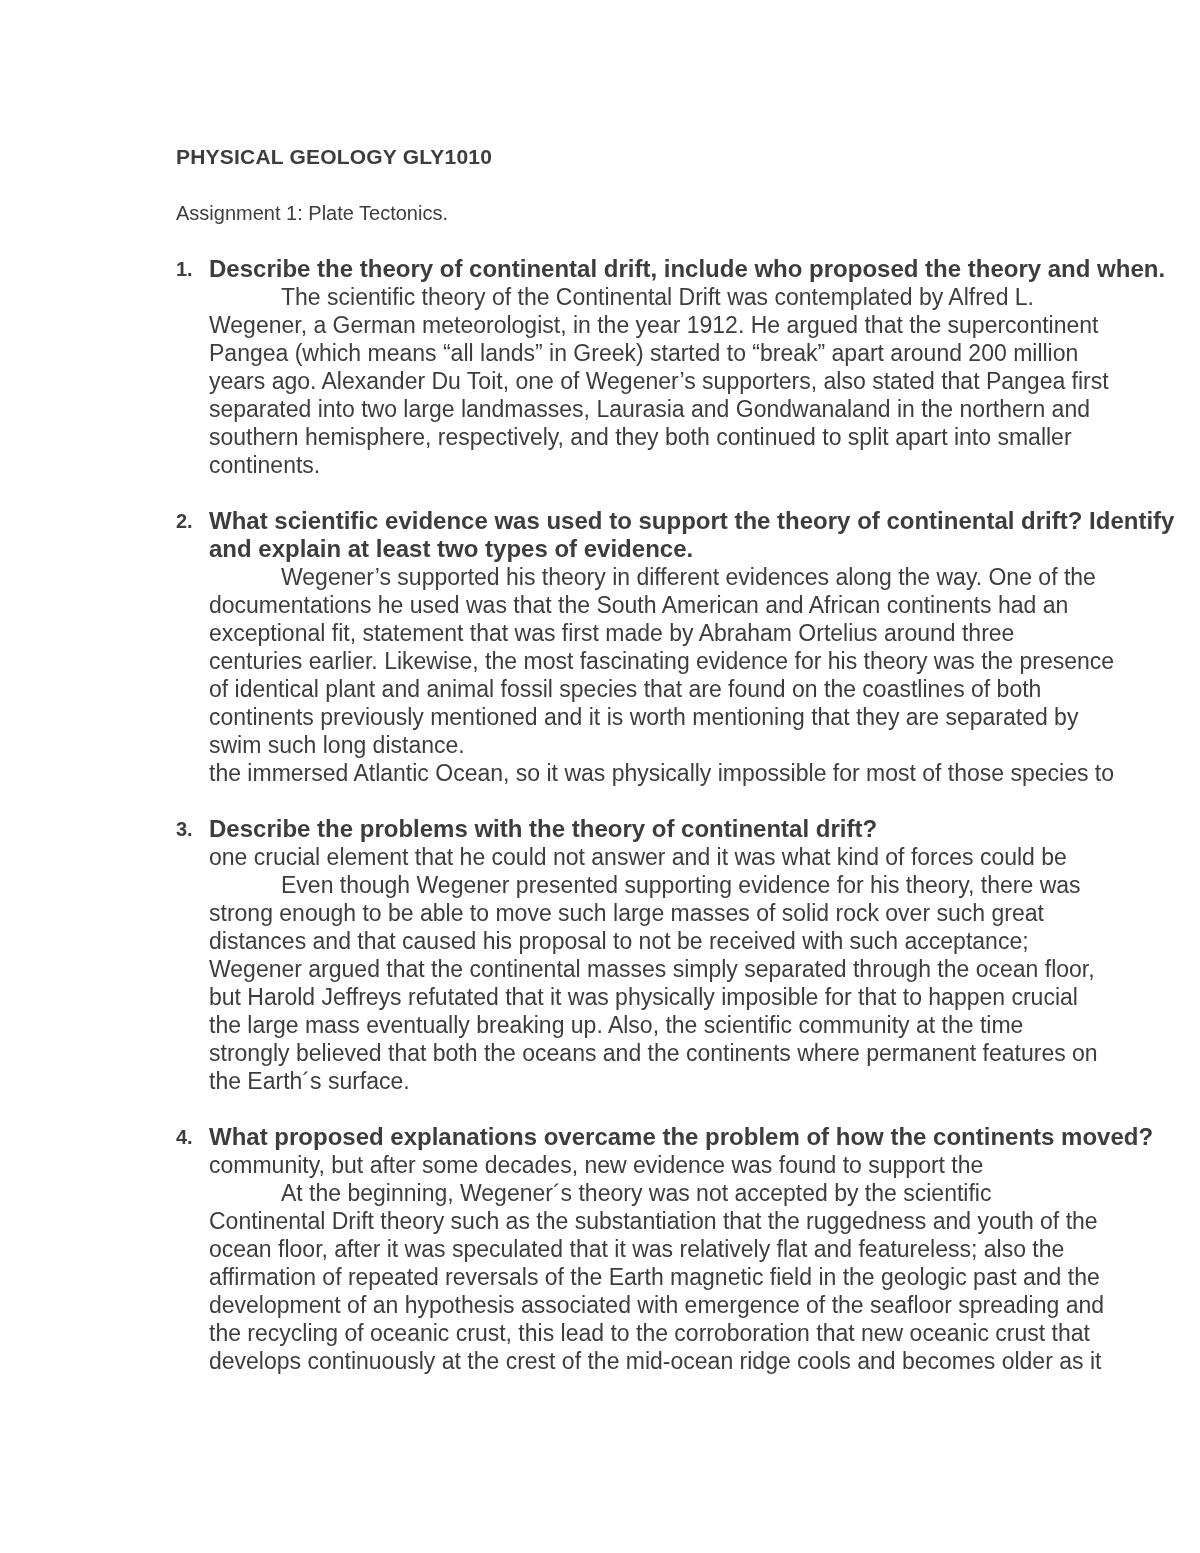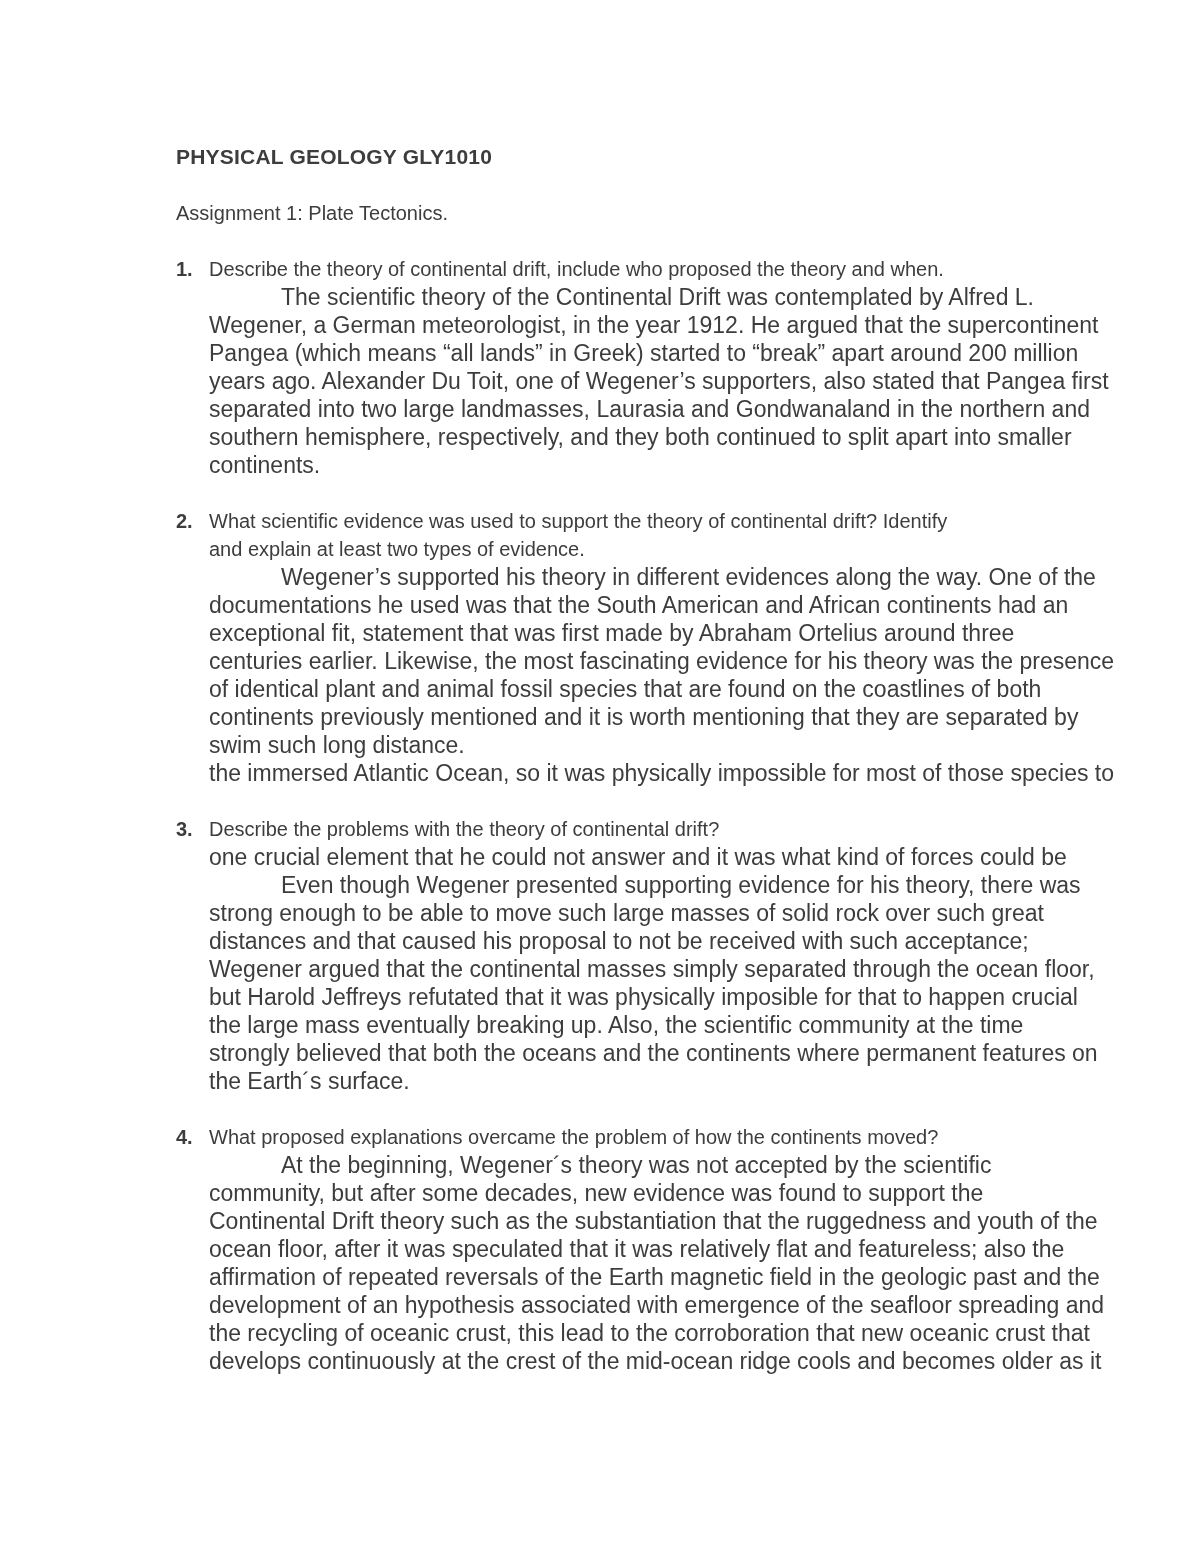--- a/index.html
+++ b/index.html
@@ -46,22 +46,22 @@
     align-items: flex-start;
   }
   .q-num {
     flex: none;
     width: 33px;
     font-weight: bold;
     font-size: 20px;
     line-height: 28px;
   }
   .q-text .line {
-    font-weight: normal;
-    font-size: 20px;
+    font-weight: bold;
+    font-size: 24px;
     line-height: 28px;
     white-space: nowrap;
   }
   .answer {
     margin-left: 33px;
   }
   .answer .line {
     font-size: 23px;
     line-height: 28px;
     white-space: nowrap;
@@ -133,22 +133,22 @@
         </div>
       </div>
       <div class="qa">
         <div class="q-row">
           <div class="q-num">4.</div>
           <div class="q-text">
             <div class="line">What proposed explanations overcame the problem of how the continents moved?</div>
           </div>
         </div>
         <div class="answer">
+          <div class="line">community, but after some decades, new evidence was found to support the</div>
           <div class="line first">At the beginning, Wegener´s theory was not accepted by the scientific</div>
-          <div class="line">community, but after some decades, new evidence was found to support the</div>
           <div class="line">Continental Drift theory such as the substantiation that the ruggedness and youth of the</div>
           <div class="line">ocean floor, after it was speculated that it was relatively flat and featureless; also the</div>
           <div class="line">affirmation of repeated reversals of the Earth magnetic field in the geologic past and the</div>
           <div class="line">development of an hypothesis associated with emergence of the seafloor spreading and</div>
           <div class="line">the recycling of oceanic crust, this lead to the corroboration that new oceanic crust that</div>
           <div class="line">develops continuously at the crest of the mid-ocean ridge cools and becomes older as it</div>
         </div>
       </div>
     </div>
 </div>

